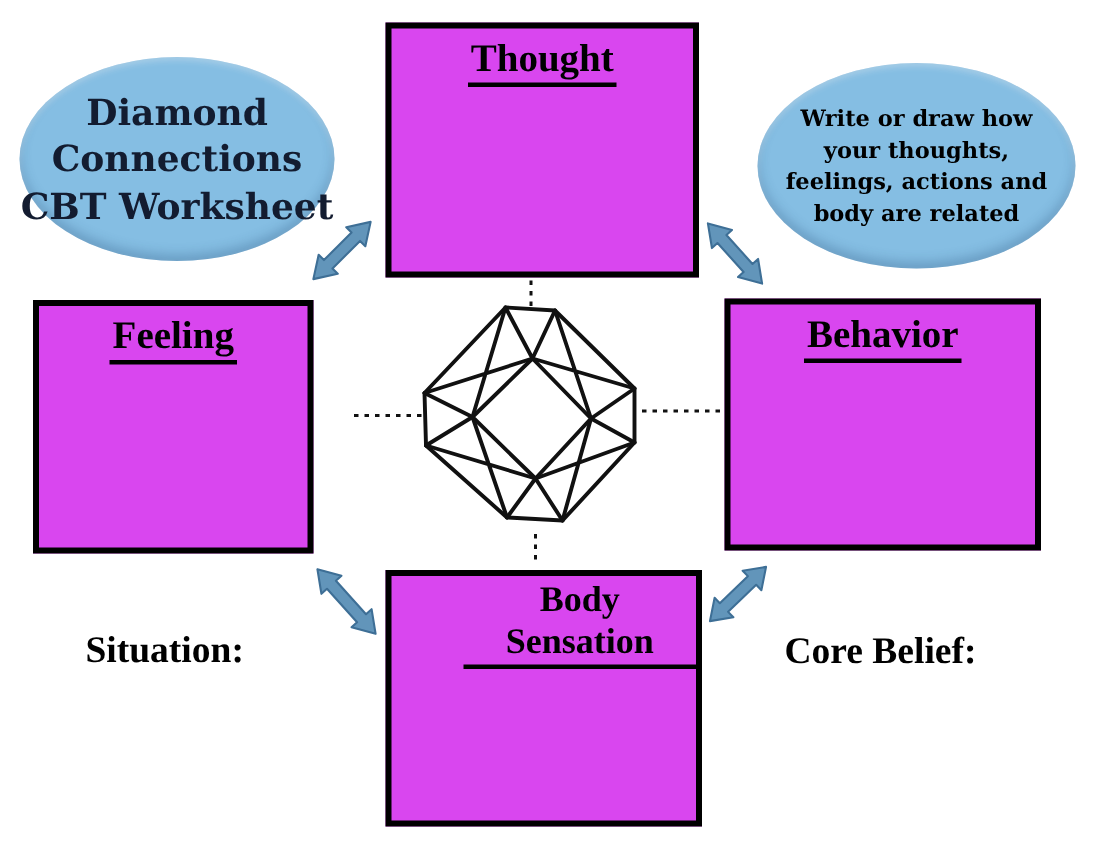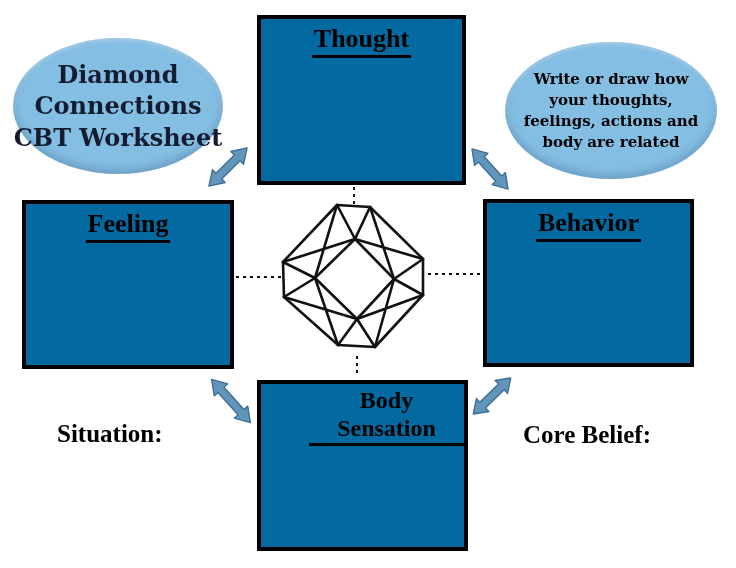--- a/index.html
+++ b/index.html
@@ -9,21 +9,21 @@
     background:#ffffff;
     font-family:"Liberation Serif", serif;
     overflow:hidden;
   }
   #layer-svg{position:absolute;left:0;top:0;width:736px;height:568px;}
 
   .wbox{
     position:absolute;
     box-sizing:border-box;
     border:4px solid #000;
-    background:#0369a1;
+    background:#d946ef;
     text-align:center;
   }
   .wbox .title{
     display:inline-block;
     margin-top:5px;
     padding:0 2px 1px 2px;
     font-weight:bold;
     font-size:26px;
     color:#000;
     border-bottom:3px solid #000;
@@ -99,21 +99,21 @@
       <path transform="translate(490,169) rotate(48)" d="M -27 0 L -13 -9 L -13 -4 L 13 -4 L 13 -9 L 27 0 L 13 9 L 13 4 L -13 4 L -13 9 Z"></path>
       <path transform="translate(231,401) rotate(48)" d="M -29 0 L -15 -9 L -15 -4 L 15 -4 L 15 -9 L 29 0 L 15 9 L 15 4 L -15 4 L -15 9 Z"></path>
       <path transform="translate(492,396) rotate(-44)" d="M -26 0 L -13 -9 L -13 -4 L 13 -4 L 13 -9 L 26 0 L 13 9 L 13 4 L -13 4 L -13 9 Z"></path>
     </g>
   </svg>
 
   <div class="wbox" id="thought-box" style="left:257px;top:15px;width:209px;height:170px;">
     <span class="title">Thought</span>
   </div>
 
-  <div class="wbox" id="feeling-box" style="left:22px;top:200px;width:212px;height:169px;">
+  <div class="wbox" id="feeling-box" style="left:22px;top:200px;width:187px;height:169px;">
     <span class="title">Feeling</span>
   </div>
 
   <div class="wbox" id="behavior-box" style="left:483px;top:199px;width:211px;height:168px;">
     <span class="title">Behavior</span>
   </div>
 
   <div class="wbox" id="body-sensation-box" style="left:257px;top:380px;width:211px;height:171px;">
     <span class="title">Body Sensation</span>
   </div>

